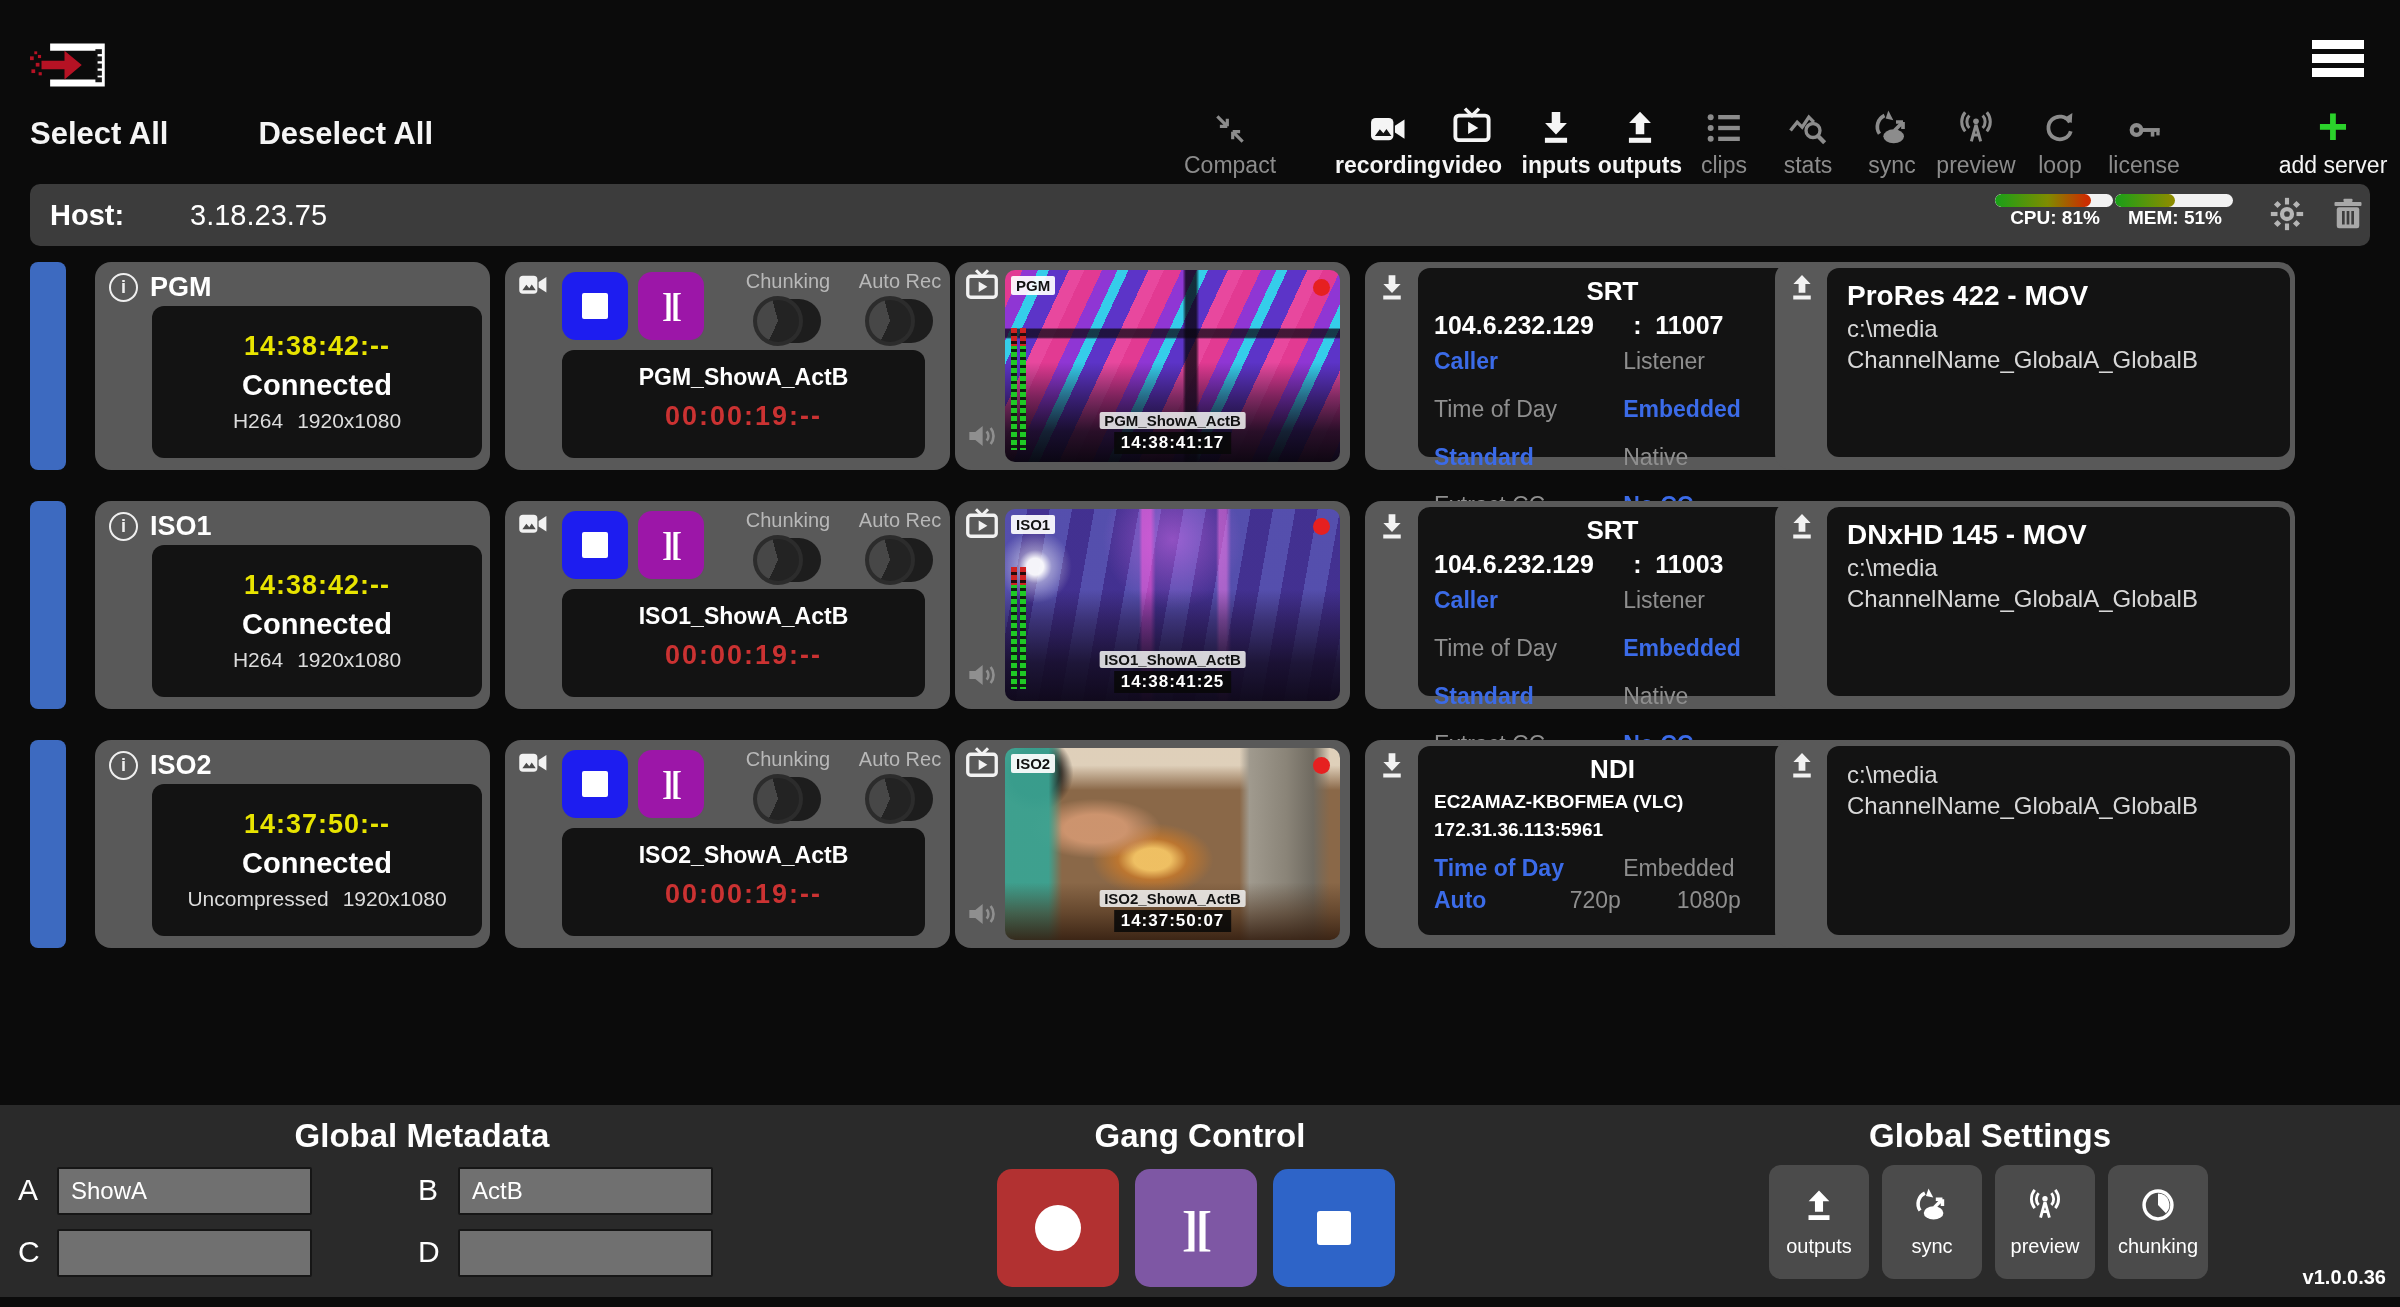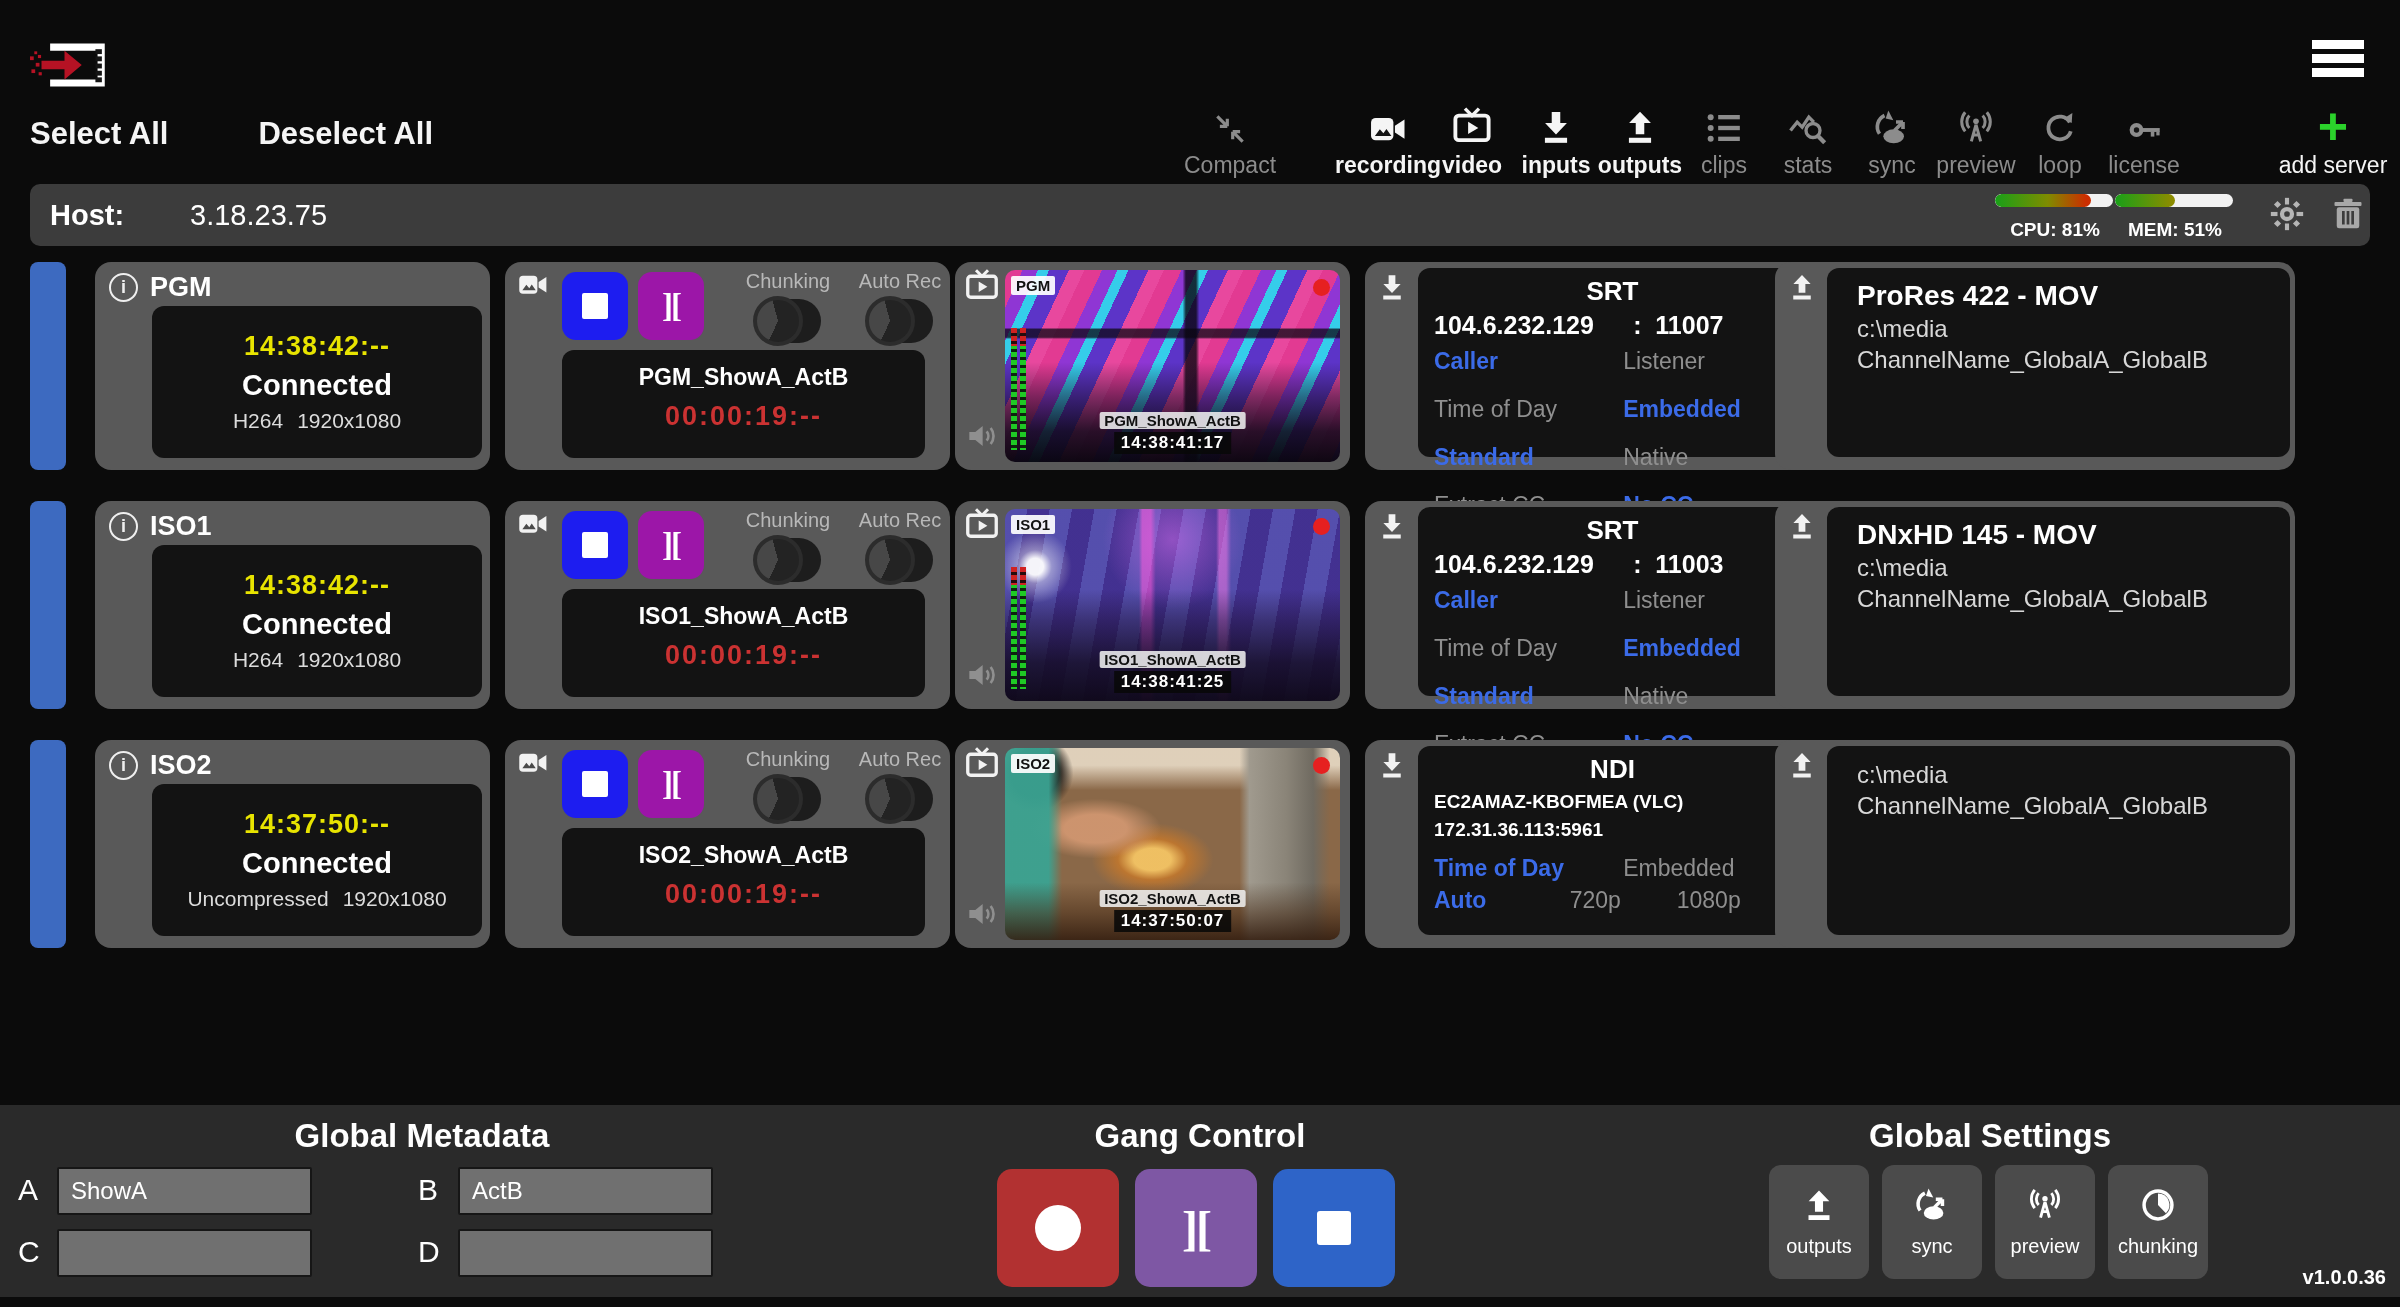--- a/index.html
+++ b/index.html
@@ -26,21 +26,21 @@
   
   .host-bar{ position:absolute; left:30px; top:184px; width:2340px; height:62px; background:#3c3c3c; border-radius:10px; }
   .host-label{ position:absolute; left:20px; top:15px; font-size:29px; font-weight:bold; }
   .host-ip{ position:absolute; left:160px; top:15px; font-size:29px; }
   .meter{ position:absolute; top:10px; width:120px; }
   .meter.cpu{ left:1965px; } .meter.mem{ left:2085px; }
   .meter-track{ width:118px; height:13px; background:#f2f2f2; border-radius:7px; overflow:hidden; }
   .meter-fill{ height:100%; border-radius:7px; }
   .meter.cpu .meter-fill{ background:linear-gradient(90deg,#18a018 0%,#7f8c00 55%,#cc2d00 95%); }
   .meter.mem .meter-fill{ background:linear-gradient(90deg,#18a018 0%,#8c8c00 95%); }
-  .meter-label{ display:block; text-align:center; font-size:19px; font-weight:bold; margin-top:12px; }
+  .meter-label{ display:block; text-align:center; font-size:19px; font-weight:bold; margin-top:0; }
   .hb-icon{ position:absolute; top:11px; cursor:pointer; }
   .hb-gear{ left:2238px; } .hb-trash{ left:2300px; }
   
   .row{ position:absolute; left:30px; width:2340px; height:208px; }
   .row.r0{ top:262px; } .row.r1{ top:501px; } .row.r2{ top:740px; }
   .select-bar{ position:absolute; left:0; top:0; width:36px; height:208px; background:#3d6ac0; border-radius:8px; cursor:pointer; }
   .panel{ position:absolute; top:0; height:208px; background:#595959; border-radius:16px; }
   .p-info{ left:65px; width:395px; }
   .p-rec{ left:475px; width:445px; }
   .p-prev{ left:925px; width:395px; }
@@ -109,21 +109,21 @@
   .io-box{ left:53px; top:6px; right:15px; bottom:13px; padding:8px 16px; cursor:pointer; }
   .io-title{ text-align:center; font-size:26px; font-weight:bold; }
   .io-addr{ display:flex; margin-top:4px; font-size:25px; font-weight:600; }
   .io-addr .ip{ width:52%; } .io-addr .colon{ width:10%; text-align:center; } 
   .io-grid{ display:grid; grid-template-columns:53% 47%; row-gap:21px; margin-top:8px; font-size:23px; }
   .io-line{ font-size:19px; font-weight:600; margin-top:6px; }
   .ndi2{ grid-template-columns:53% 47%; margin-top:14px; }
   .ndi3{ grid-template-columns:38% 30% 32%; margin-top:5px; }
   .hl{ color:#3b6be8; font-weight:bold; }
   .dim{ color:#8f8f8f; }
-  .out-box{ left:52px; top:6px; right:5px; bottom:13px; padding:12px 30px; cursor:pointer; }
+  .out-box{ left:52px; top:6px; right:5px; bottom:13px; padding:12px 20px; cursor:pointer; }
   .out-format{ font-size:28px; font-weight:bold; }
   .out-path,.out-pattern{ font-size:24px; color:#d8d8d8; margin-top:3px; }
   
   .footer{ position:absolute; left:0; top:1105px; width:2400px; height:192px; background:#2a2a2a; }
   .footer h2{ position:absolute; top:12px; font-size:33px; font-weight:bold; text-align:center; }
   .h-meta{ left:12px; width:820px; } .h-gang{ left:860px; width:680px; } .h-set{ left:1600px; width:780px; }
   .f-label{ position:absolute; font-size:30px; }
   .f-input{ position:absolute; width:255px; height:48px; background:#707070; border:2px solid #161616; color:#fff; font-size:24px; font-family:"Liberation Sans",sans-serif; padding:0 12px; border-radius:2px; }
   .gang-buttons{ position:absolute; left:997px; top:64px; display:flex; gap:16px; }
   .gang-btn{ width:122px; height:118px; border:none; border-radius:15px; display:flex; align-items:center; justify-content:center; cursor:pointer; }

